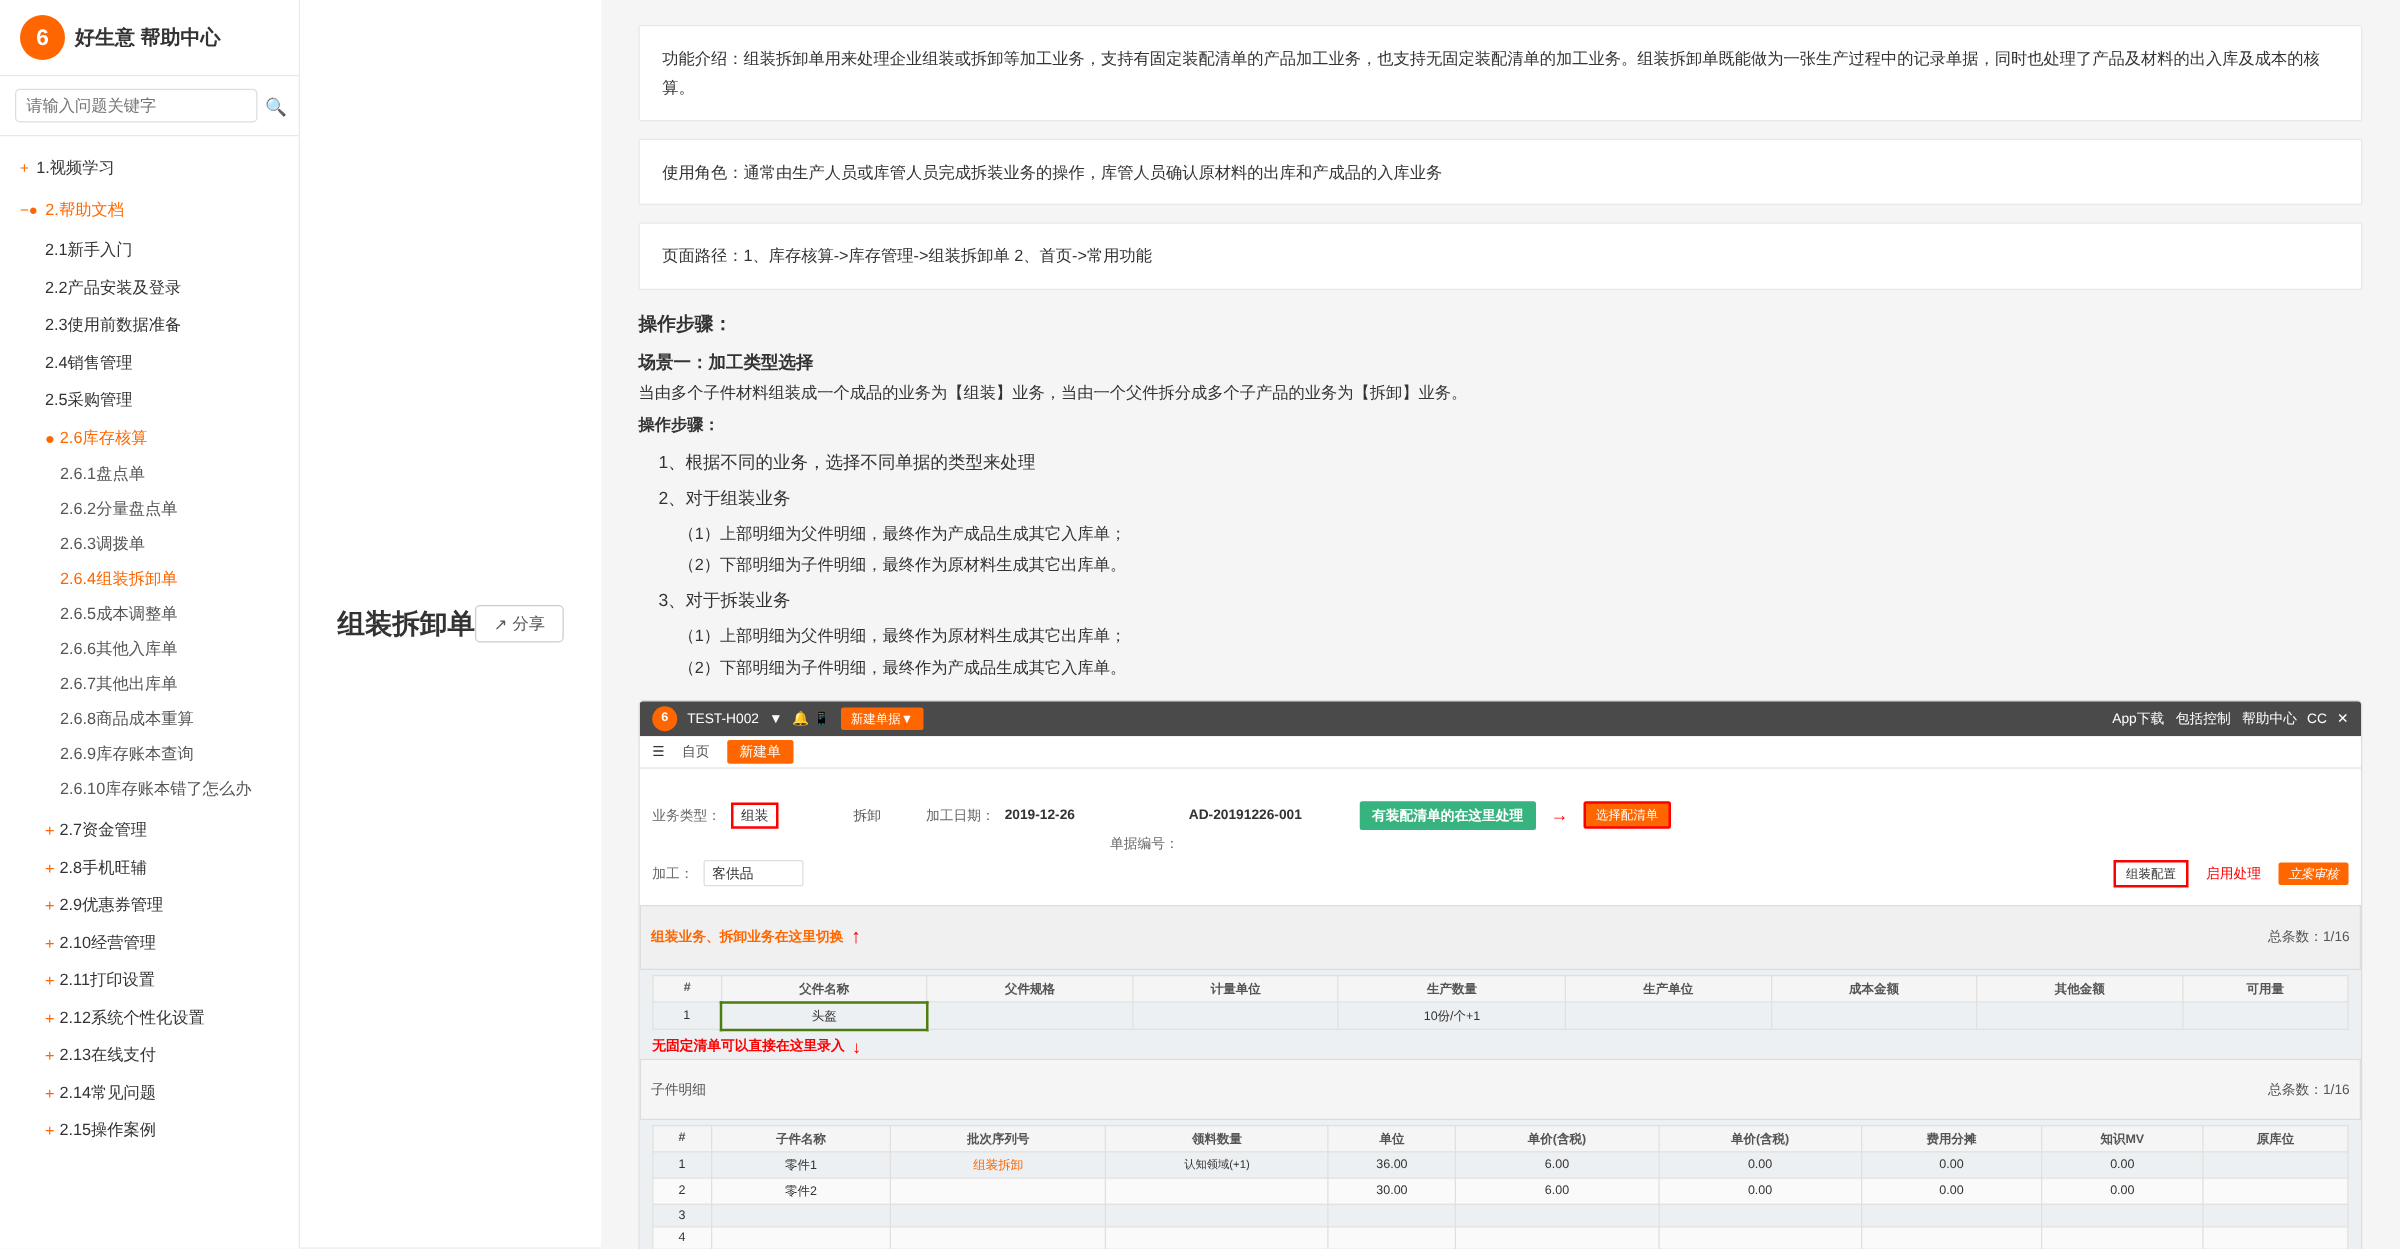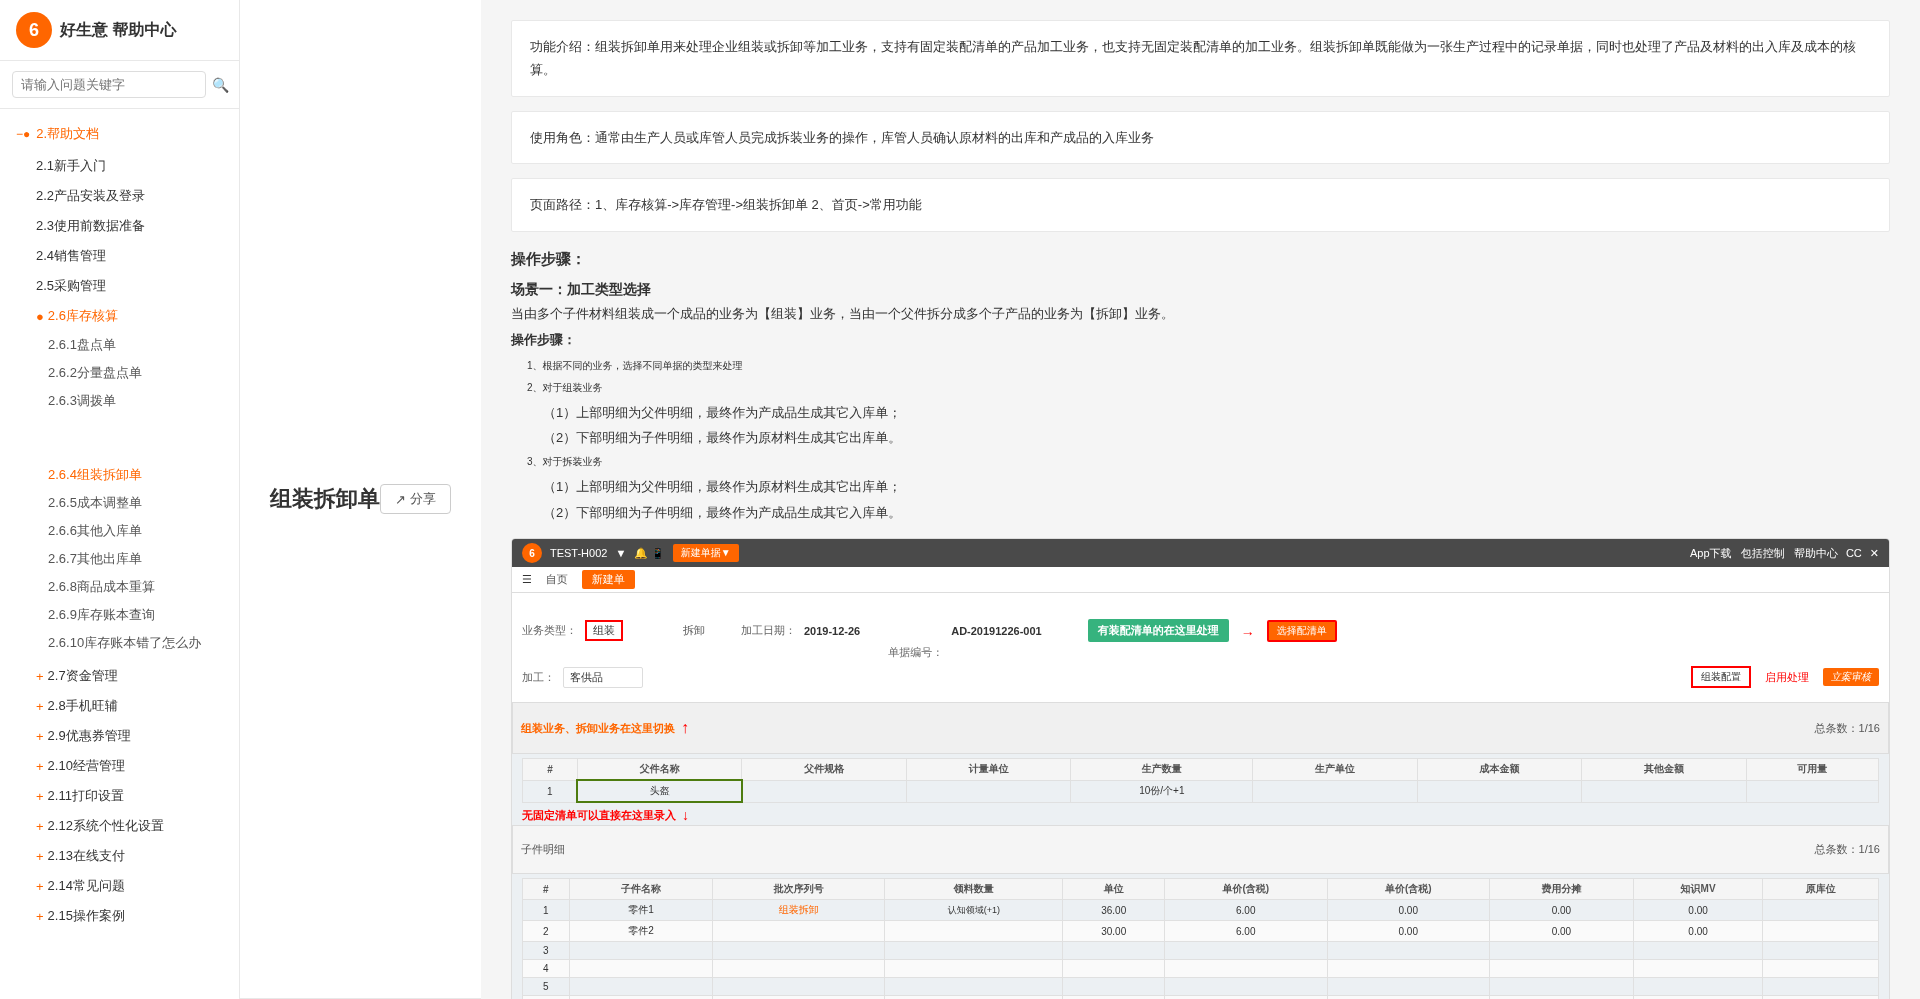--- a/index.html
+++ b/index.html
@@ -74,21 +74,21 @@
     .nav-sub-item.active { color: #f60; }
 
     .nav-sub-sub { padding-left: 12px; }
     .nav-sub-sub-item {
       padding: 5px 12px;
       font-size: 13px;
       cursor: pointer;
       color: #555;
       display: block;
     }
-    .nav-sub-sub-item.active { color: #f60; margin-top: 46px; }
+    .nav-sub-sub-item.active { color: #f60; }
 
     
     #main {
       flex: 1;
       background: #f5f5f5;
       overflow-y: auto;
       display: flex;
       flex-direction: row;
     }
     #main-header {
@@ -134,21 +134,21 @@
       color: #333;
       margin: 12px 0 6px;
     }
     .steps-text {
       font-size: 13px;
       color: #333;
       margin-bottom: 8px;
     }
     .step-item {
       margin: 4px 0 4px 16px;
-      font-size: 10px;
+      font-size: 14px;
       color: #333;
       line-height: 1.8;
     }
     .step-sub {
       margin: 2px 0 2px 32px;
       font-size: 13px;
       color: #333;
       line-height: 1.8;
     }
 
@@ -236,20 +236,24 @@
   <div id="sidebar-header">
     <div class="logo-circle">6</div>
     <span class="logo-text">好生意 帮助中心</span>
   </div>
   <div id="search-box">
     <input type="text" placeholder="请输入问题关键字" style="">
     <button class="search-icon-btn">🔍</button>
   </div>
   <nav class="nav-tree">
 
+    <div class="nav-item-parent">
+      <span class="plus-icon"></span>
+      <span>1.视频学习</span>
+    </div>
 
     <div class="nav-item-parent minus active">
       <span class="plus-icon" style="color:#f60">●</span>
       <span style="color:#f60">2.帮助文档</span>
     </div>
     <div class="nav-sub">
       <div class="nav-sub-item">2.1新手入门</div>
       <div class="nav-sub-item">2.2产品安装及登录</div>
       <div class="nav-sub-item">2.3使用前数据准备</div>
       <div class="nav-sub-item">2.4销售管理</div>

